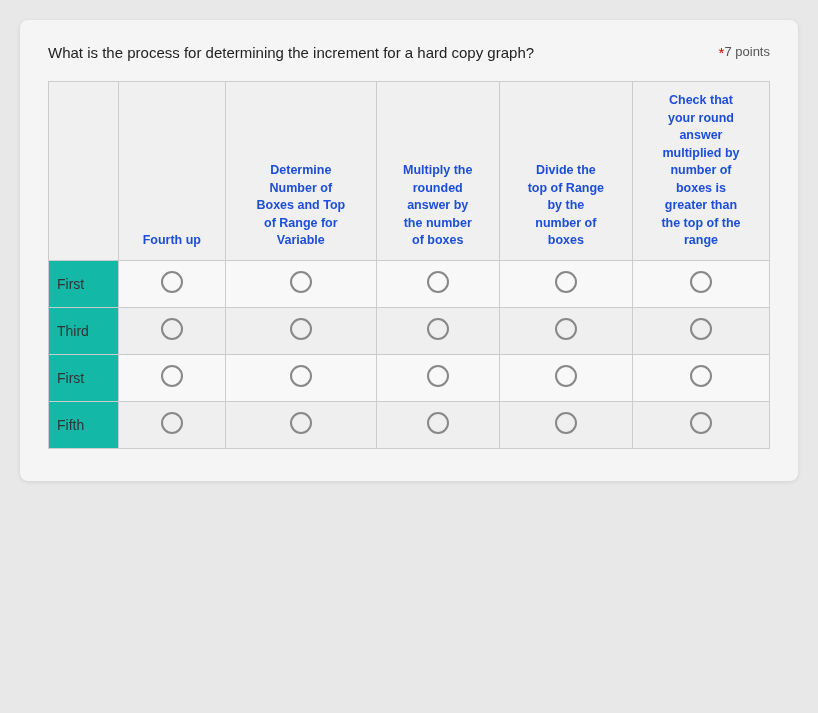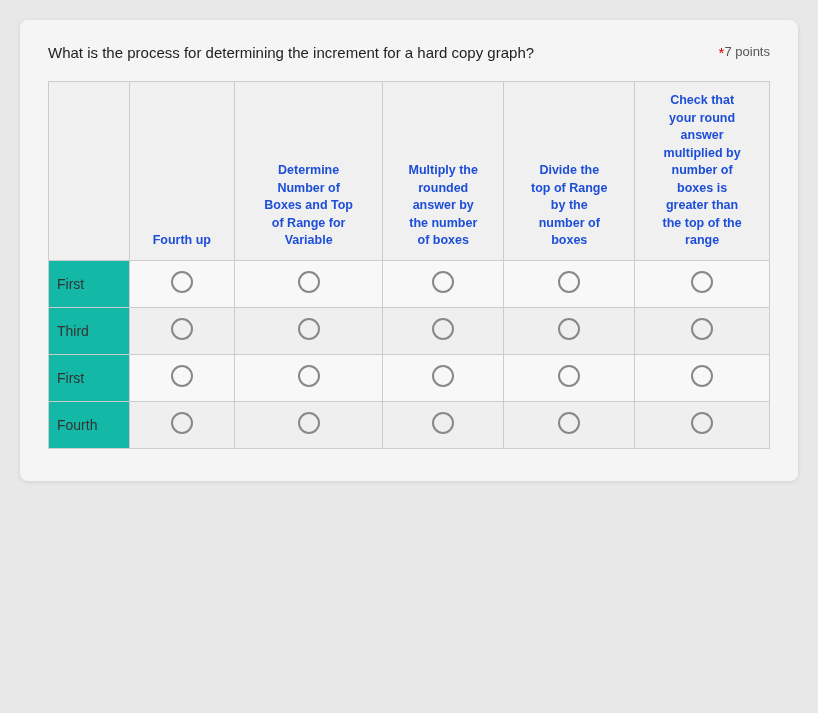--- a/index.html
+++ b/index.html
@@ -174,21 +174,21 @@
           <input type="radio" class="radio-btn" name="row-fourth" value="col-multiply" style="">
         </td>
         <td>
           <input type="radio" class="radio-btn" name="row-fourth" value="col-divide" style="">
         </td>
         <td>
           <input type="radio" class="radio-btn" name="row-fourth" value="col-check" style="">
         </td>
       </tr>
       <tr>
-        <td class="row-label">Fourth</td>
+        <td class="row-label">Fifth</td>
         <td>
           <input type="radio" class="radio-btn" name="row-fifth" value="col-round-up" style="">
         </td>
         <td>
           <input type="radio" class="radio-btn" name="row-fifth" value="col-determine" style="">
         </td>
         <td>
           <input type="radio" class="radio-btn" name="row-fifth" value="col-multiply" style="">
         </td>
         <td>

